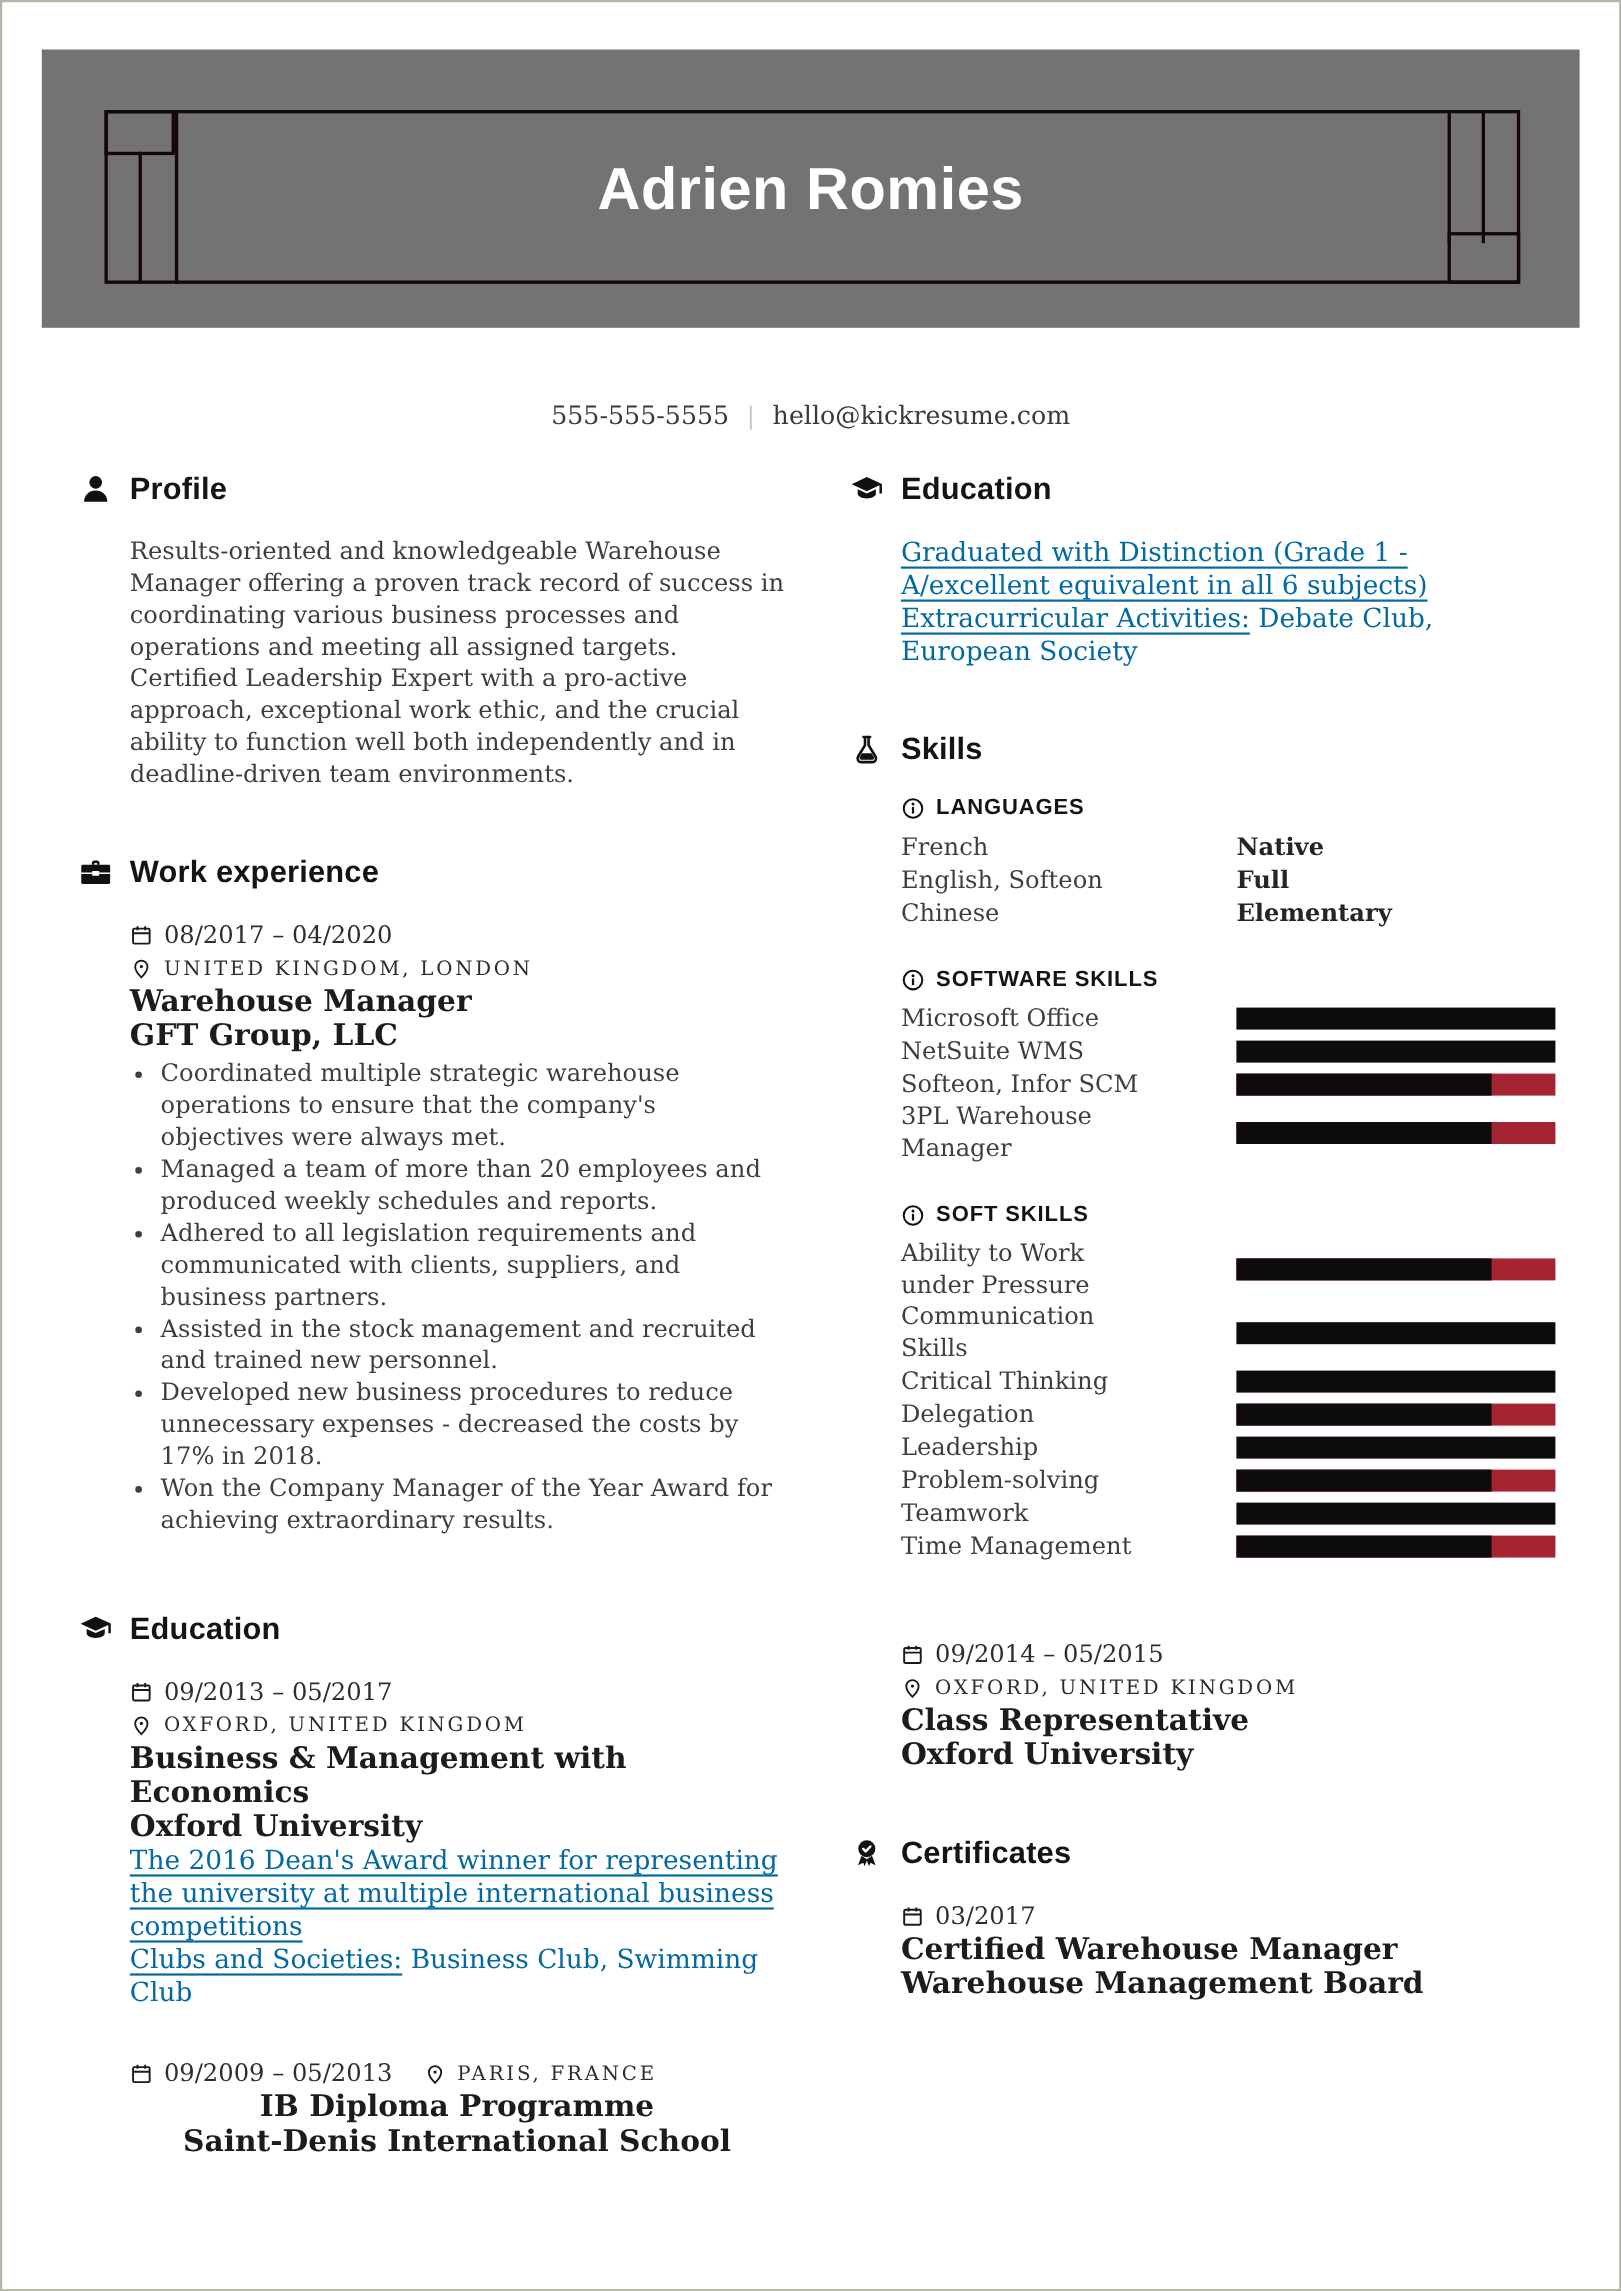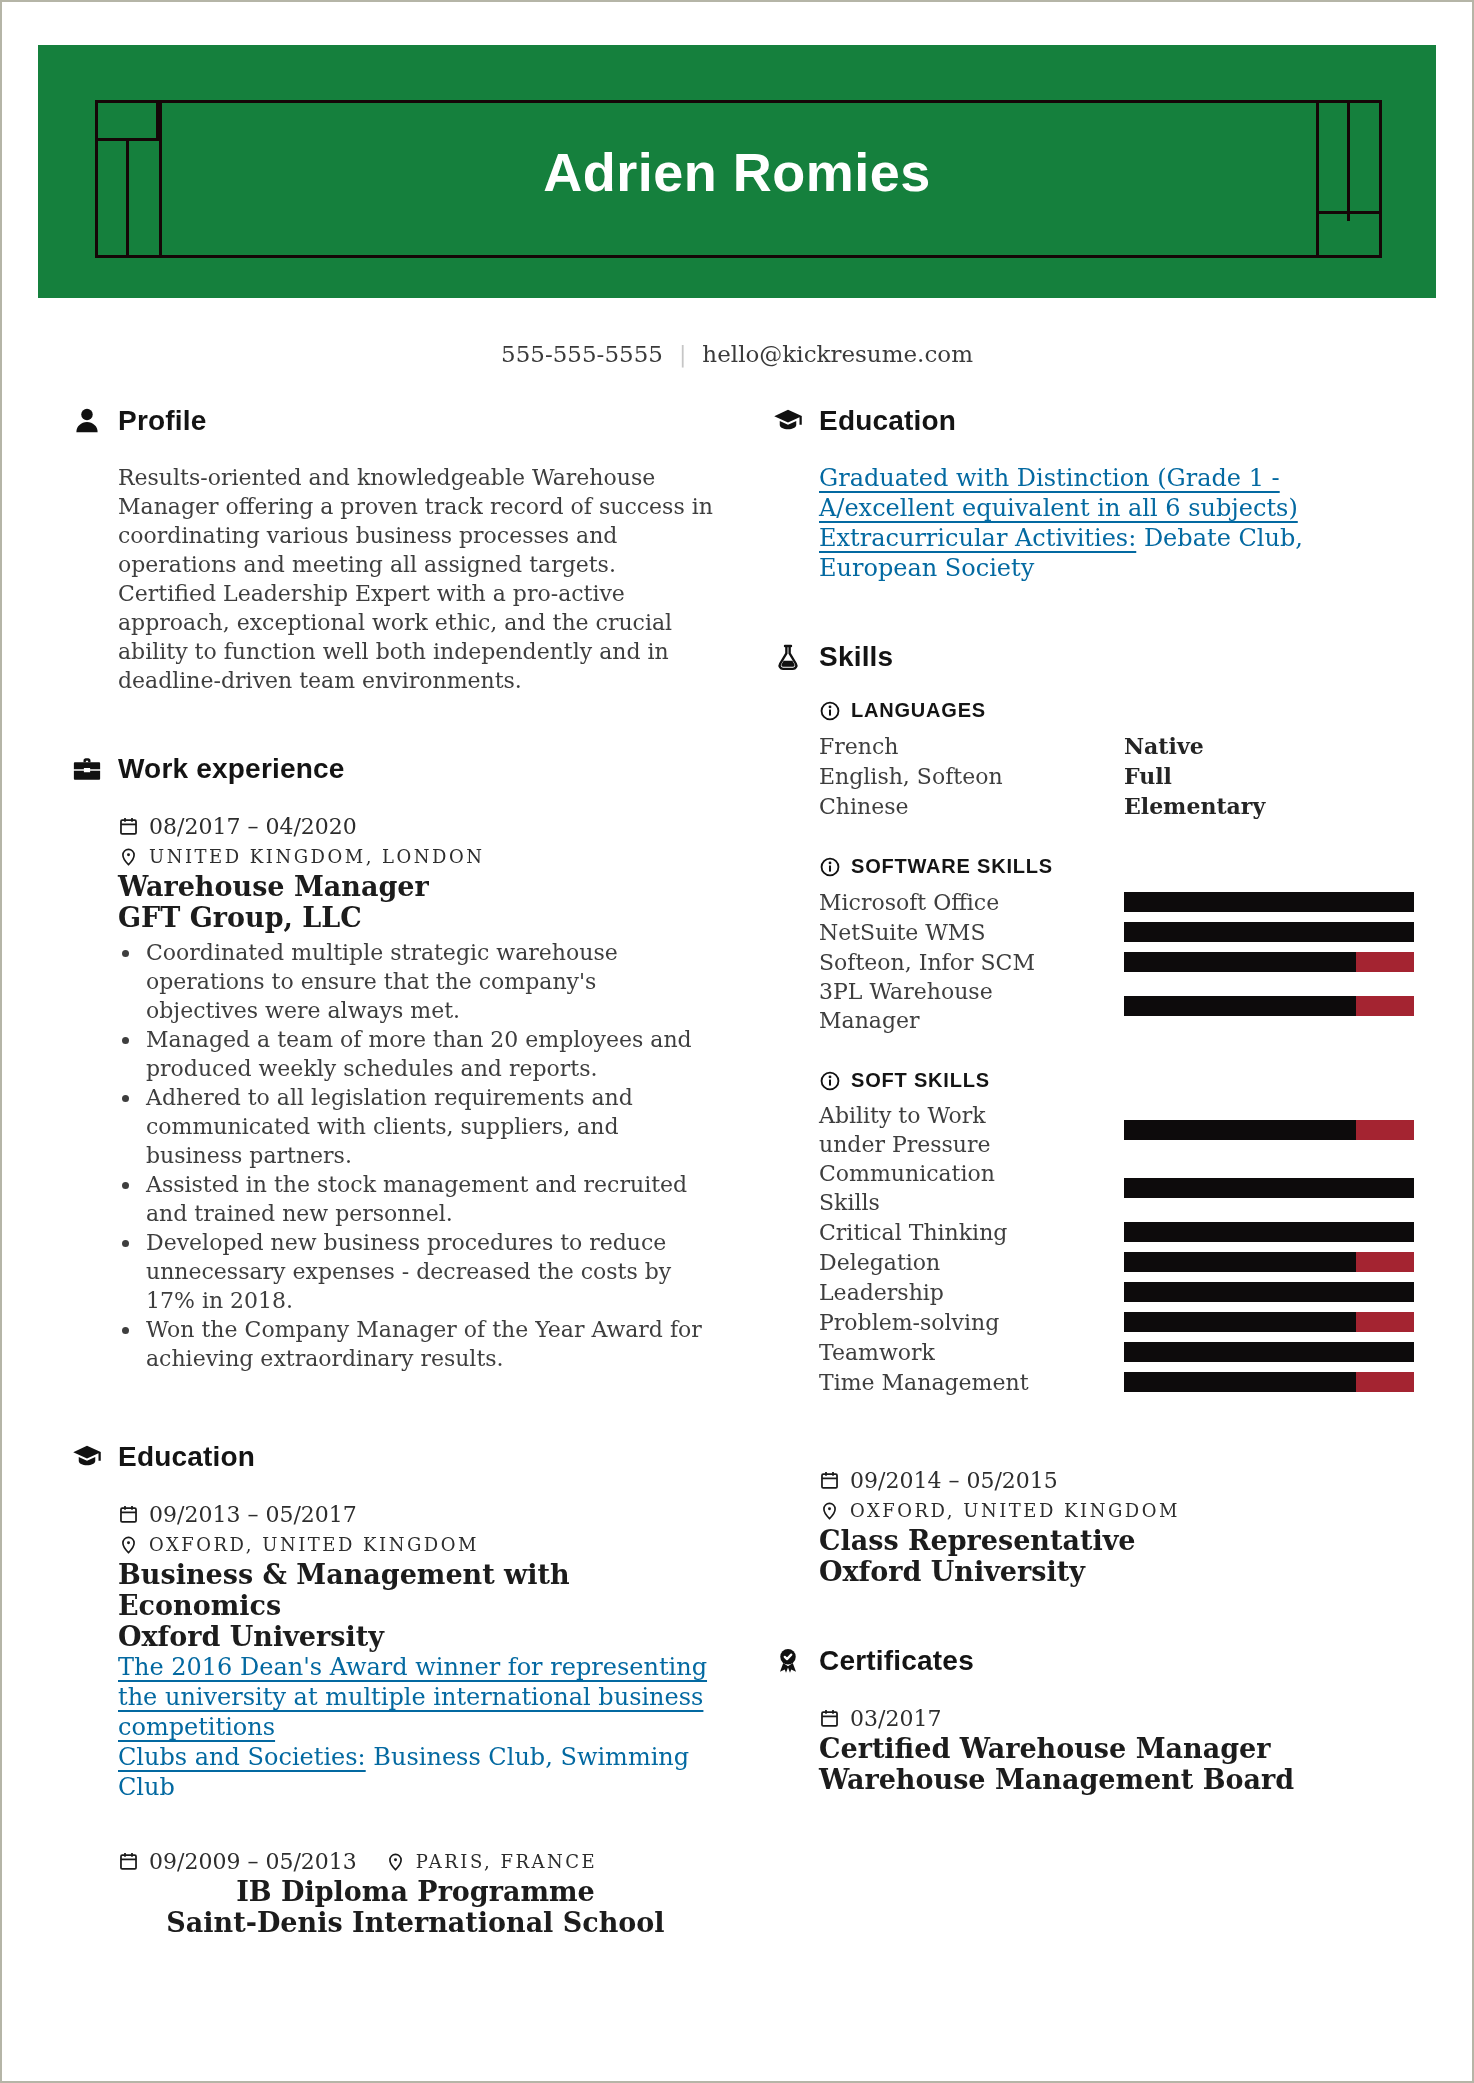--- a/index.html
+++ b/index.html
@@ -5,42 +5,42 @@
   * { margin:0; padding:0; box-sizing:border-box; }
   html,body { background:#e9e9e9; }
   .page {
     position:relative; width:1474px; height:2083px; margin:0 auto;
     background:#ffffff; border:2px solid #b5b5a7; overflow:hidden;
     font-family:"DejaVu Serif", serif; color:#3e3e3e;
   }
   
   .banner {
     position:relative; margin:43px 36px 0 36px; height:253px;
-    background:#15803d;
+    background:#737373;
   }
   .banner-frame {
     position:absolute; left:57px; right:54px; top:55px; bottom:40px;
     border:3px solid #150607;
   }
   .orn { position:absolute; background:#150607; }
   .orn-box { position:absolute; background:transparent; border:3px solid #150607; }
   .orn-left-box   { left:-3px; top:-3px; width:64px; height:41px; }
   .orn-left-mid   { left:28px; top:35px; bottom:-3px; width:3px; }
   .orn-left-outer { left:61px; top:-3px; bottom:-3px; width:3px; }
   .orn-right-outer{ right:60px; top:-3px; height:121px; width:3px; }
   .orn-right-mid  { right:29px; top:-3px; height:121px; width:3px; }
   .orn-right-box  { right:-3px; bottom:-3px; width:66px; height:47px; }
   .banner-name {
     position:absolute; inset:0; display:flex; align-items:center; justify-content:center;
     font-family:"Liberation Sans", sans-serif; font-weight:700;
     font-size:54px; letter-spacing:0.5px; color:#ffffff;
   }
   
   .contact {
-    margin-top:40px; height:32px; display:flex; align-items:center; justify-content:center;
+    margin-top:64px; height:32px; display:flex; align-items:center; justify-content:center;
     font-size:23px; color:#3a3a3a; gap:16px;
   }
   .contact .divider { color:#c6c6c6; font-size:22px; }
   
   .main { display:grid; grid-template-columns:1fr 1fr; column-gap:48px; padding:0 58px; margin-top:35px; }
   .section { margin-top:58px; }
   .section:first-child { margin-top:0; }
   .section.push-more { margin-top:68px; }
   .section-header { display:flex; align-items:center; gap:16px; padding-left:12px; }
   .section-header svg { width:30px; height:30px; flex:none; color:#111111; }

